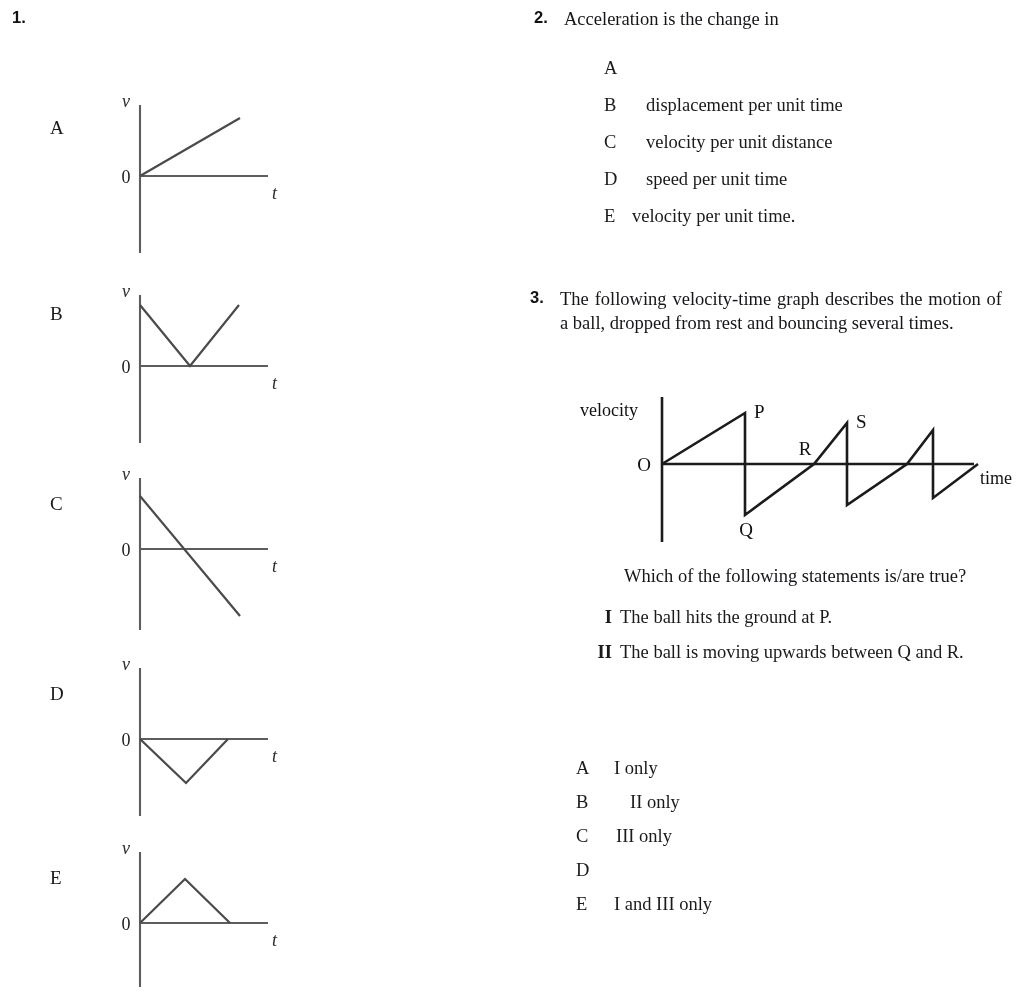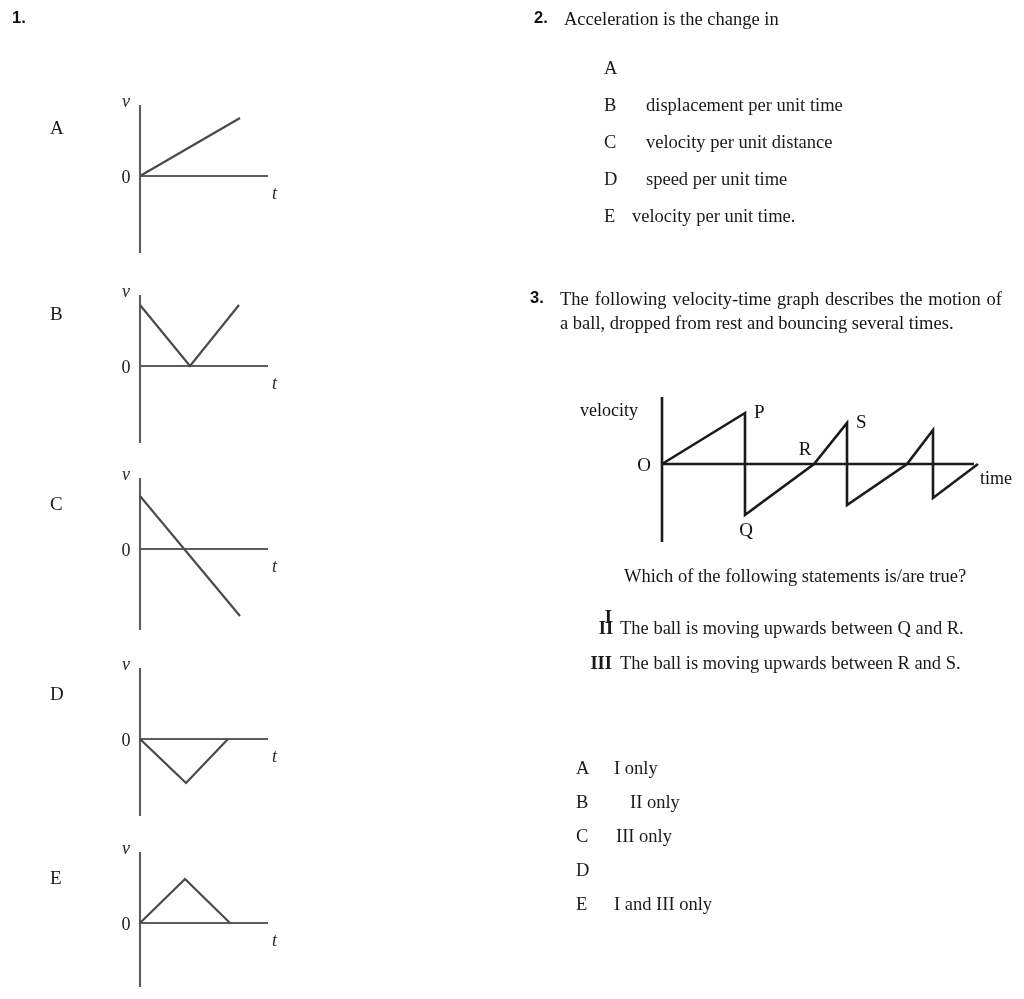--- a/index.html
+++ b/index.html
@@ -243,29 +243,26 @@
         <text class="pt-text" x="243" y="63" text-anchor="middle">R</text>
         <text class="pt-text" x="294" y="36">S</text>
       </svg>
     </div>
 
     <div class="q-stem" style="position:absolute; left:64px; top:565px; width:430px;margin-left:48px;">Which of the following statements is/are true?</div>
 
     <div style="position:absolute; left:64px; top:606px; width:440px;">
       <div class="statement" style="margin-bottom:11px;">
         <span class="st-num" style="left:0; width:36px;">I</span>
+        <span class="st-text" style="margin-left:44px; width:390px;">The ball hits the ground at P.</span>
       </div>
       <div class="statement" style="margin-bottom:11px;">
-        <span class="st-num" style="left:12px; width:36px;text-align:center;">II</span>
+        <span class="st-num" style="left:0; width:36px;">II</span>
         <span class="st-text justified" style="margin-left:44px; width:376px; text-align:justify;">The ball is moving upwards between Q and R.</span>
       </div>
-      <div class="statement">
-        <span class="st-num" style="left:0; width:36px;">III</span>
-        <span class="st-text justified" style="margin-left:44px; width:376px; text-align:justify;">The ball is moving upwards between R and S.</span>
-      </div>
     </div>
 
     <ul class="options" style="position:absolute; left:64px; top:757px; width:400px;">
       <li class="option" style="height:34px;">
         <span class="opt-letter">A</span>
         <span class="opt-text" style="margin-left:38px;">I only</span>
       </li>
       <li class="option" style="height:34px;">
         <span class="opt-letter">B</span>
         <span class="opt-text" style="margin-left:54px;">II only</span>

